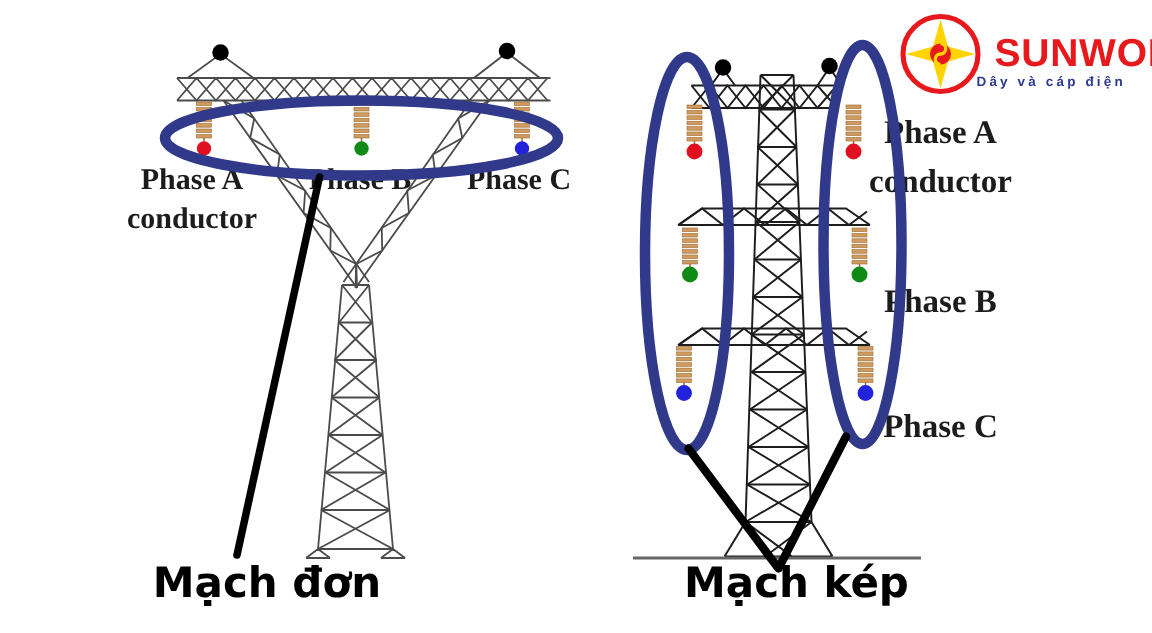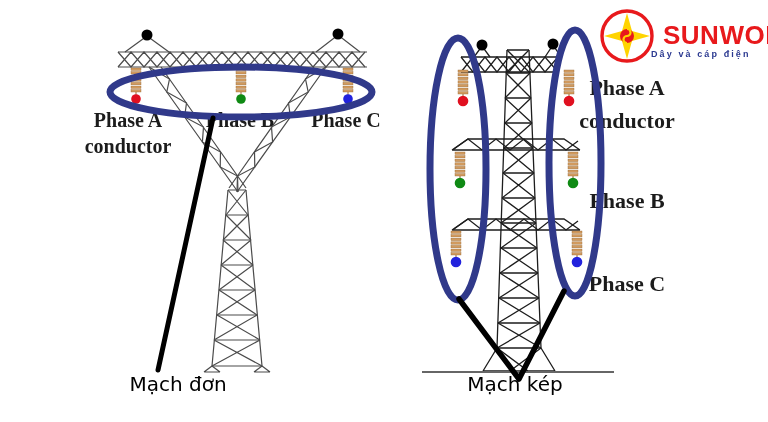--- a/index.html
+++ b/index.html
@@ -5,21 +5,21 @@
   html,body{margin:0;padding:0;background:#fff;}
   .stage{position:relative;width:768px;height:422px;background:#ffffff;overflow:hidden;
          font-family:"Liberation Sans",sans-serif;}
   svg.layer{position:absolute;left:0;top:0;}
   svg.overlay{pointer-events:none;z-index:3;}
   .phase-label{position:absolute;text-align:center;font-family:"Liberation Serif",serif;
                font-weight:bold;color:#1c1c1c;z-index:2;}
   .pl-left{font-size:20px;line-height:26px;width:120px;}
   .pl-right{font-size:22px;line-height:33px;width:124px;}
   .caption{position:absolute;font-family:"DejaVu Sans","Liberation Sans",sans-serif;
-           font-weight:normal;font-size:20px;color:#000;text-align:center;width:170px;z-index:2;}
+           font-weight:bold;font-size:28px;color:#000;text-align:center;width:170px;z-index:2;}
   .brand{position:absolute;left:663px;top:20px;font-size:26px;font-weight:bold;
          color:#e8191c;letter-spacing:0.5px;z-index:2;}
   .tagline{position:absolute;left:651px;top:49px;font-size:9px;font-weight:bold;
            color:#2b3990;letter-spacing:2.1px;white-space:nowrap;z-index:2;}
 </style>
 </head>
 <body>
 
 <div class="stage">
 
@@ -124,21 +124,21 @@
   <div class="phase-label pl-left" style="left:286px;top:107px;">Phase C</div>
 
   <div class="phase-label pl-right" style="left:565px;top:71px;">
     <span>Phase A</span><br>
     <span>conductor</span>
   </div>
   <div class="phase-label pl-right" style="left:565px;top:184px;">Phase B</div>
   <div class="phase-label pl-right" style="left:565px;top:267px;">Phase C</div>
 
   <div class="caption" style="left:93px;top:372px;">Mạch đơn</div>
-  <div class="caption" style="left:430px;top:372px;">Mạch kép</div>
+  <div class="caption" style="left:446px;top:372px;">Mạch kép</div>
 
   <div class="brand">SUNWON</div>
   <div class="tagline">Dây và cáp điện</div>
 
   <svg class="layer overlay" width="768" height="422" viewBox="0 0 768 422">
     <ellipse cx="241" cy="92" rx="131" ry="25" fill="none" stroke="#30398a" stroke-width="7"></ellipse>
     <ellipse cx="458" cy="169" rx="28" ry="131" fill="none" stroke="#30398a" stroke-width="7"></ellipse>
     <ellipse cx="575" cy="163" rx="26" ry="133" fill="none" stroke="#30398a" stroke-width="7"></ellipse>
     <line x1="213" y1="118" x2="158" y2="370" stroke="#000" stroke-width="5" stroke-linecap="round"></line>
     <path d="M459,299 L519,379 L564,291" fill="none" stroke="#000" stroke-width="5.5" stroke-linecap="round" stroke-linejoin="round"></path>

